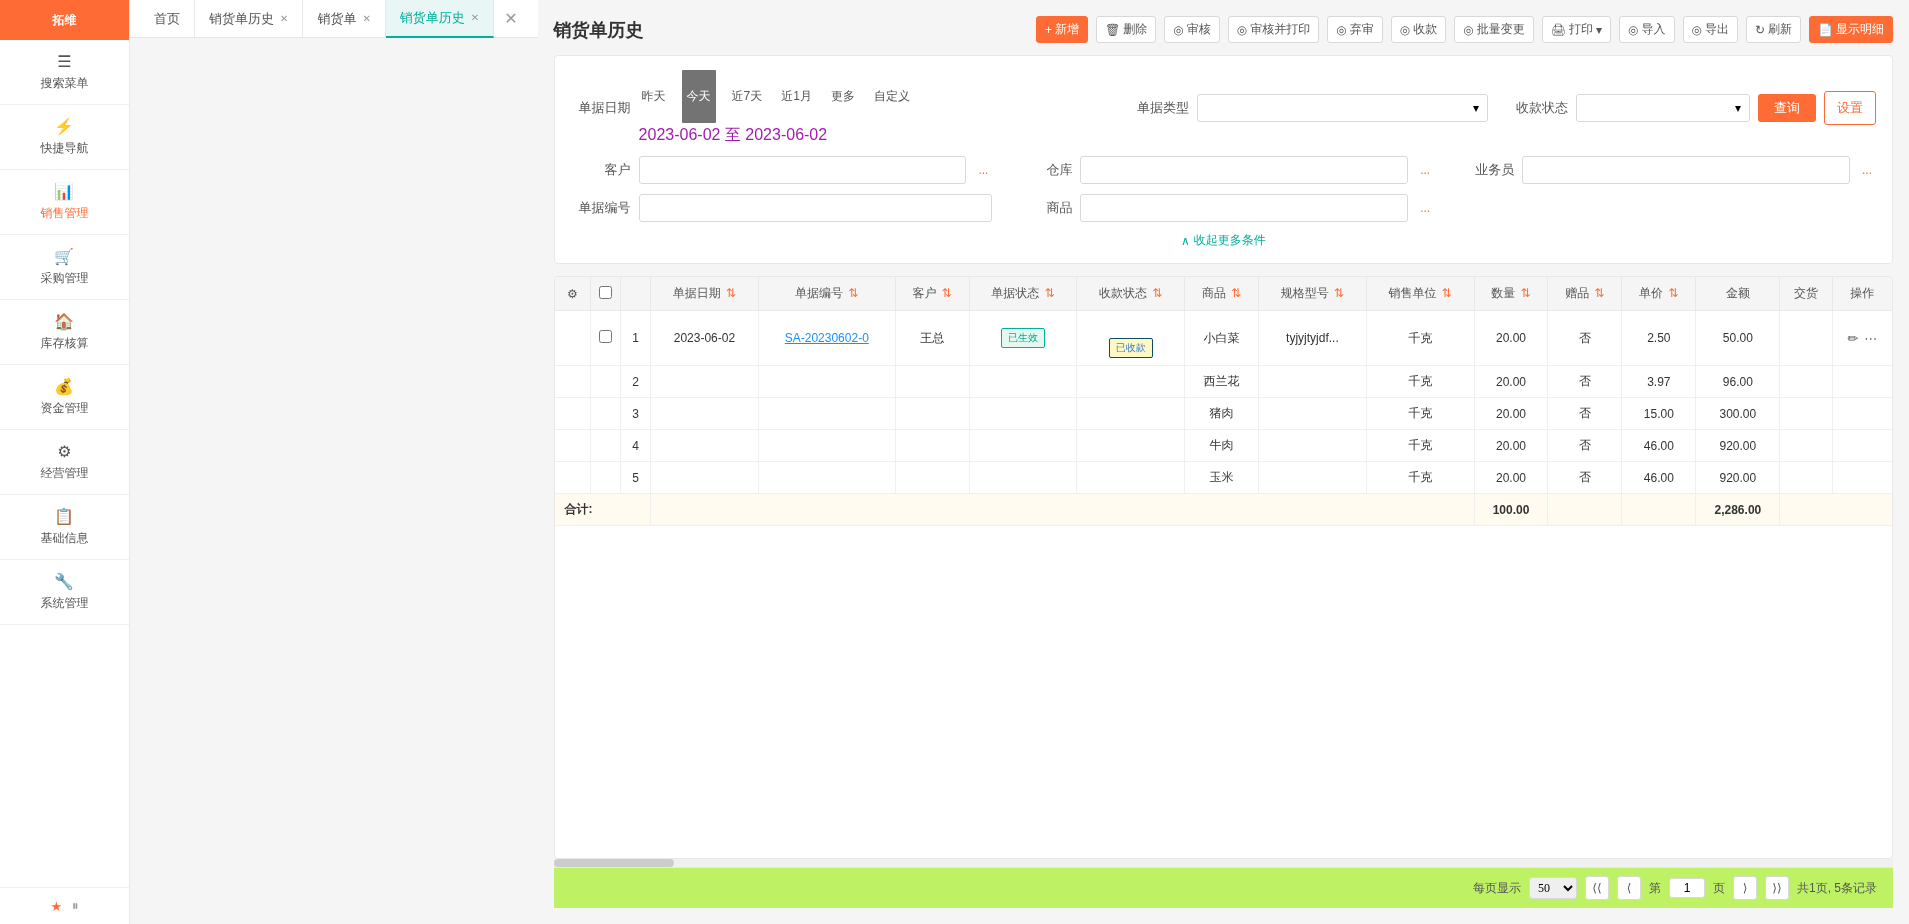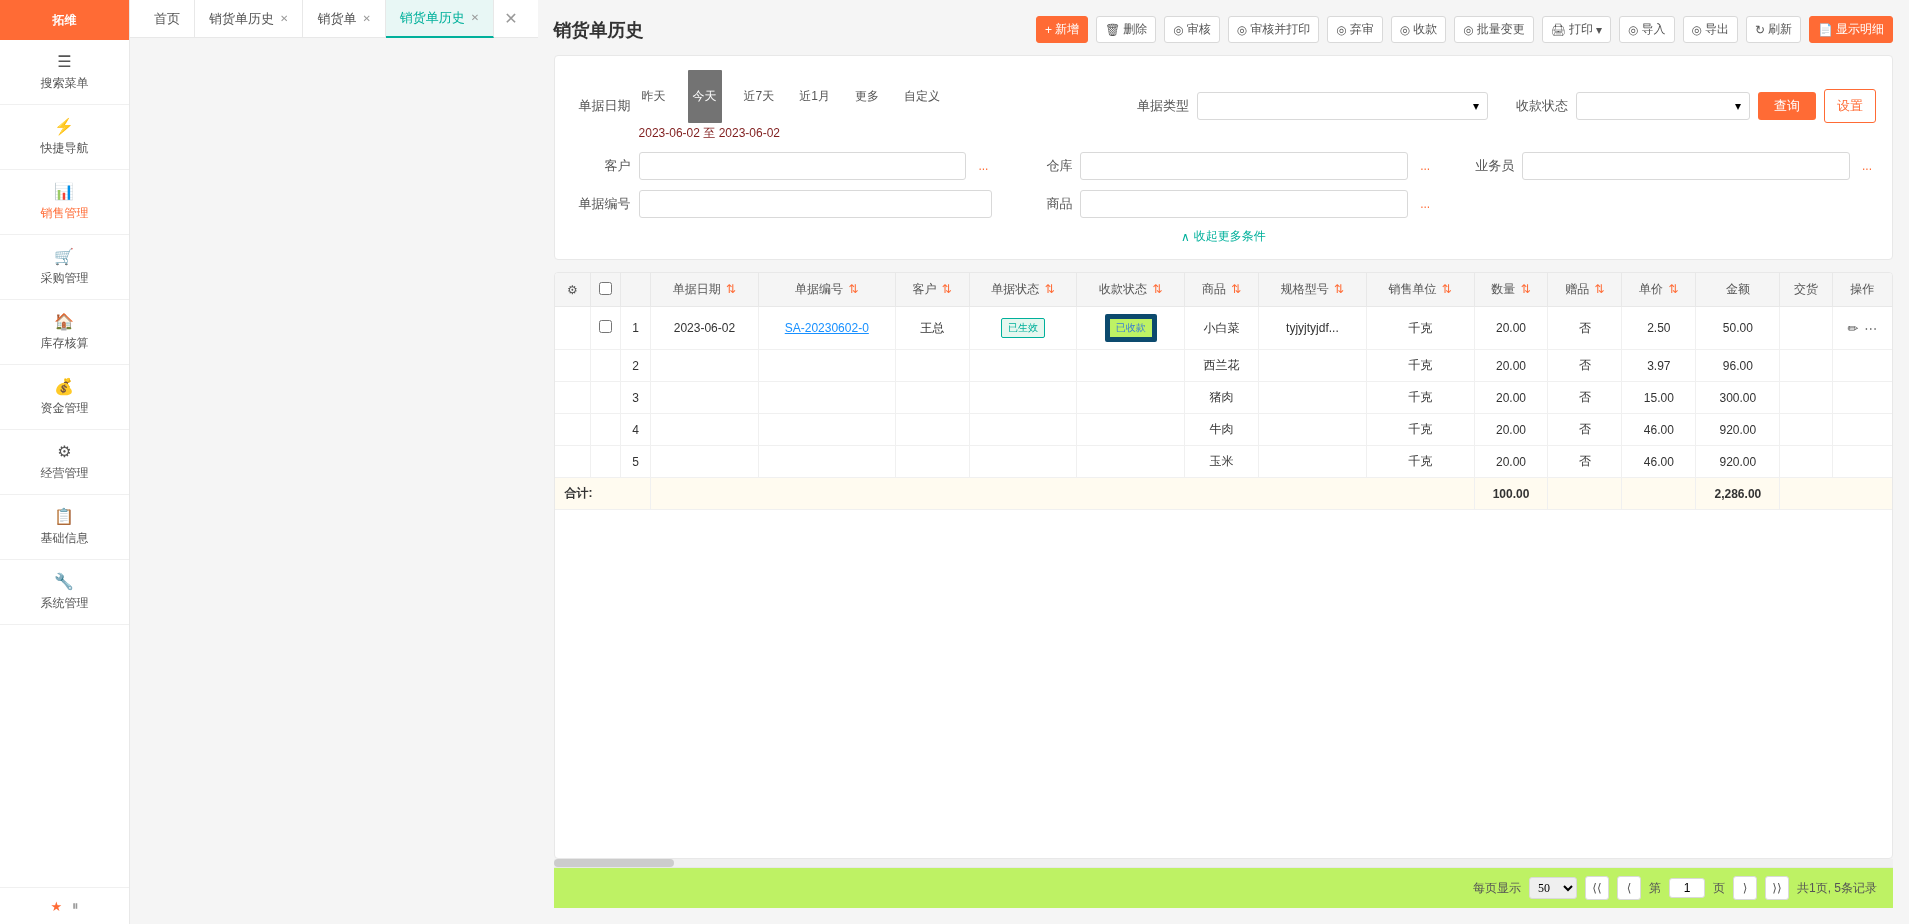--- a/index.html
+++ b/index.html
@@ -178,38 +178,38 @@
       outline: none;
       height: 28px;
       background: #fff;
       display: flex;
       align-items: center;
       justify-content: space-between;
       cursor: pointer;
     }
     .date-shortcuts {
       display: flex;
-      gap: 19px;
+      gap: 13px;
       align-items: center;
       font-size: 12px;
     }
     .date-shortcut {
       cursor: pointer;
       color: #555;
       padding: 1px 3px;
     }
     .date-shortcut.active {
       background: #737373;
       color: #fff;
       border-radius: 1px;
       padding: 18px 5px;
     }
     .date-range {
-      font-size: 12px;
-      color: #7f1d1d;
+      font-size: 16px;
+      color: #a21caf;
       margin-top: 2px;
     }
     .collapse-row {
       display: flex;
       justify-content: center;
       margin-top: 6px;
     }
     .collapse-btn {
       display: flex;
       align-items: center;
@@ -282,21 +282,21 @@
     }
     td:last-child { border-right: none; }
     .sort-icon { color: #ff6b35; margin-left: 2px; }
     .badge {
       display: inline-block;
       padding: 2px 6px;
       border-radius: 2px;
       font-size: 10px;
     }
     .badge-green { background: #e6f7ef; color: #00b09b; border: 1px solid #00b09b; }
-    .badge-blue { background: #bef264; color: #3b7fd4; border: 5px solid #0c4a6e; }
+    .badge-blue { background: #fef9c3; color: #3b7fd4; border: 1px solid #0c4a6e; margin-top: 20px; }
     .link-text { color: #1890ff; cursor: pointer; text-decoration: underline; }
     .th-gear { width: 36px; }
     .th-check { width: 30px; }
     .action-icons { display: flex; gap: 6px; justify-content: center; }
     .action-icon { color: #555; cursor: pointer; font-size: 13px; }
 
     
     .summary-row td {
       background: #fffbf0;
       font-weight: bold;

